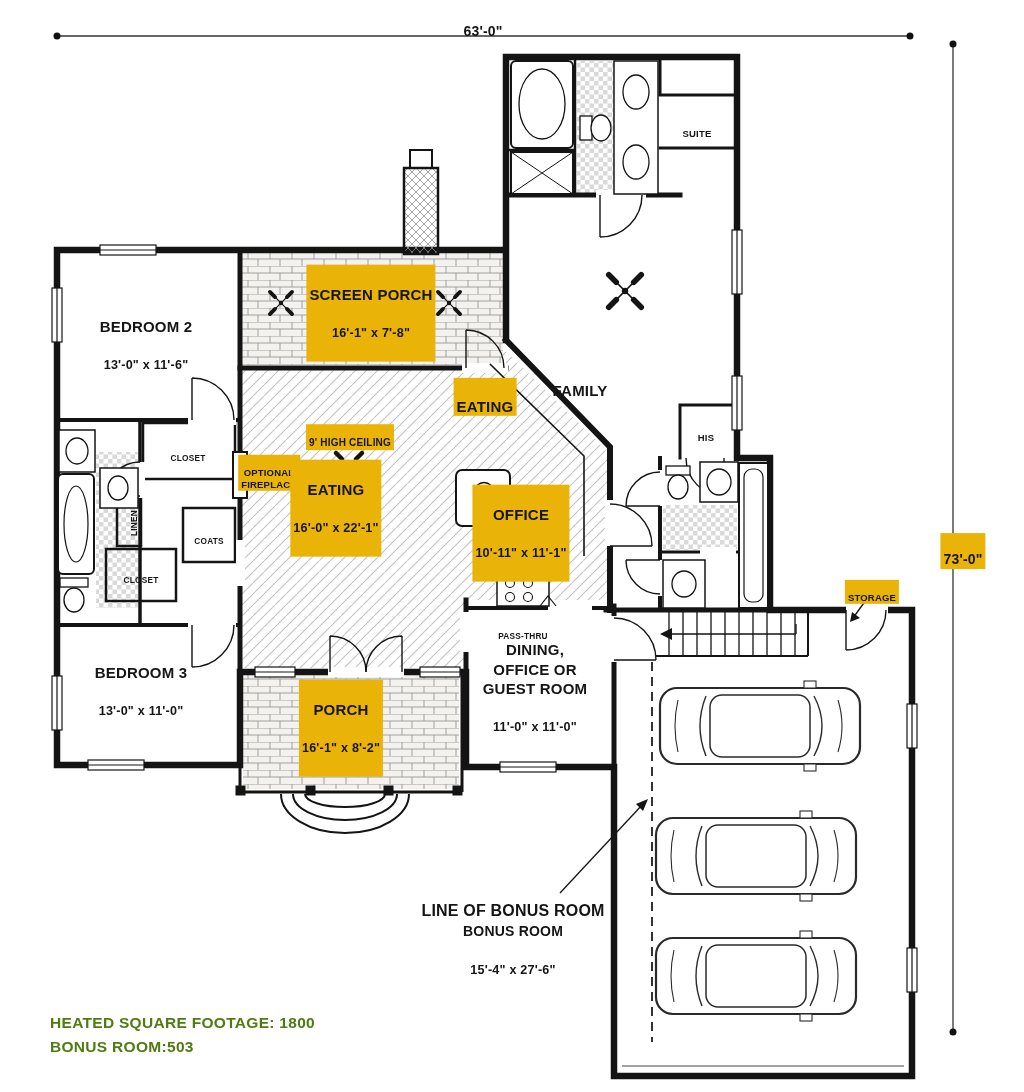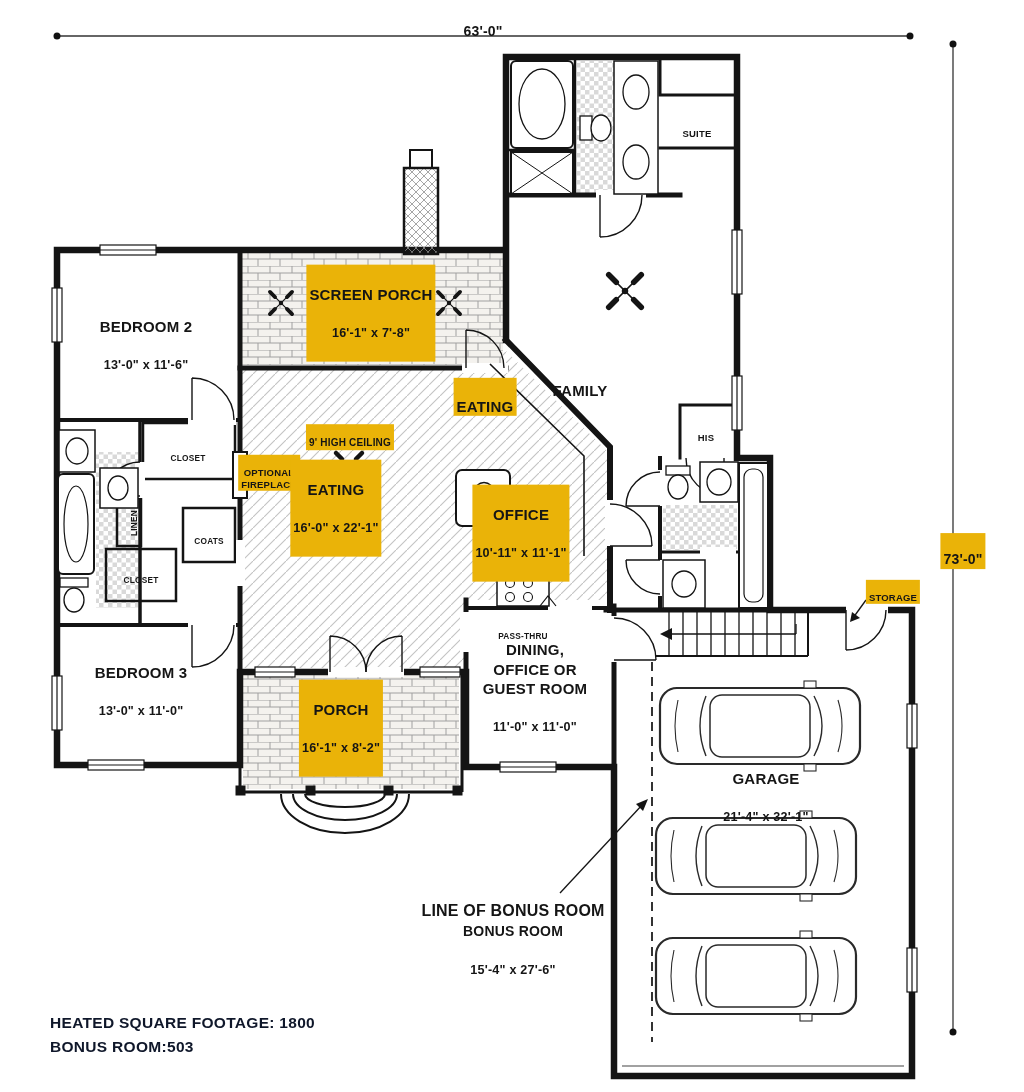--- a/index.html
+++ b/index.html
@@ -14,21 +14,21 @@
   .big .sz{font-size:12.6px;}
   .mid .nm{font-size:14px;}
   .mid .sz{font-size:12.6px;}
   .solo{font-size:15px;}
   .note{font-size:10px;}
   .sm{font-size:9.5px;}
   .xs{font-size:8.3px;}
   .dimtxt{font-size:14px;}
   .bg{background:#eab308;padding:0 3px;}
   .vert{transform:translate(-50%,-50%) rotate(-90deg);}
-  .foot{position:absolute;font-size:15.5px;font-weight:700;color:#0f172a;letter-spacing:.3px;}
+  .foot{position:absolute;font-size:15.5px;font-weight:700;color:#4d7c0f;letter-spacing:.3px;}
 </style>
 </head>
 <body>
 
 <div class="canvas">
 
 <svg width="1024" height="1092" viewBox="0 0 1024 1092">
   <defs>
     <pattern id="hatch" width="11" height="11" patternUnits="userSpaceOnUse">
       <path d="M-1,12 L12,-1" stroke="#c2c2c2" stroke-width="1.1"></path>
@@ -339,28 +339,24 @@
   <span>PASS-THRU</span>
 </div>
 
 <div class="lbl big" style="left:535px;top:688px;">
   <span class="nm">DINING,
 OFFICE OR
 GUEST ROOM</span>
   <span class="sz">11'-0" x 11'-0"</span>
 </div>
 
-<div class="lbl sm bg" style="left:893px;top:592px;text-align:center;">
+<div class="lbl sm bg" style="left:872px;top:592px;text-align:center;">
   <span>STORAGE</span>
 </div>
 
-<div class="lbl big" style="left:766px;top:797px;">
-  <span class="nm">GARAGE</span>
-  <span class="sz">21'-4" x 32'-1"</span>
-</div>
 
 <div class="lbl mid" style="left:513px;top:901px;">
   <span>LINE OF BONUS ROOM</span>
 </div>
 
 <div class="lbl mid" style="left:513px;top:951px;">
   <span class="nm">BONUS ROOM</span>
   <span class="sz">15'-4" x  27'-6"</span>
 </div>
 

